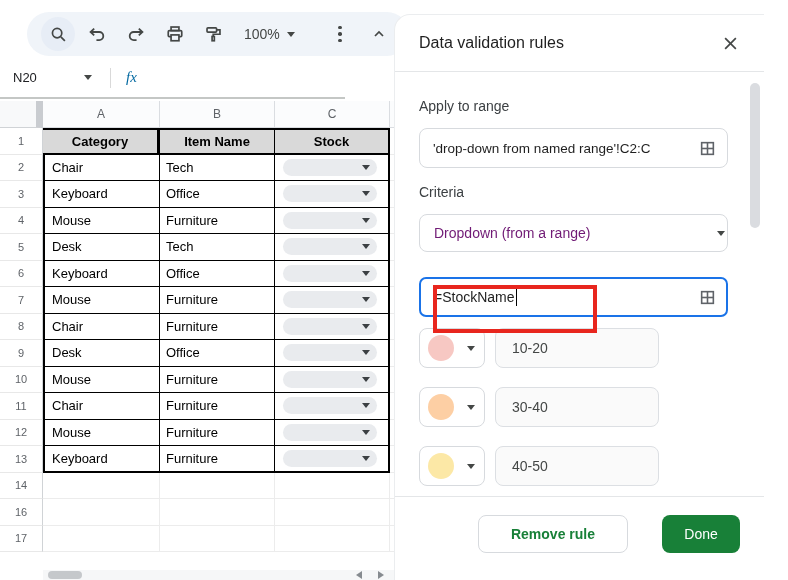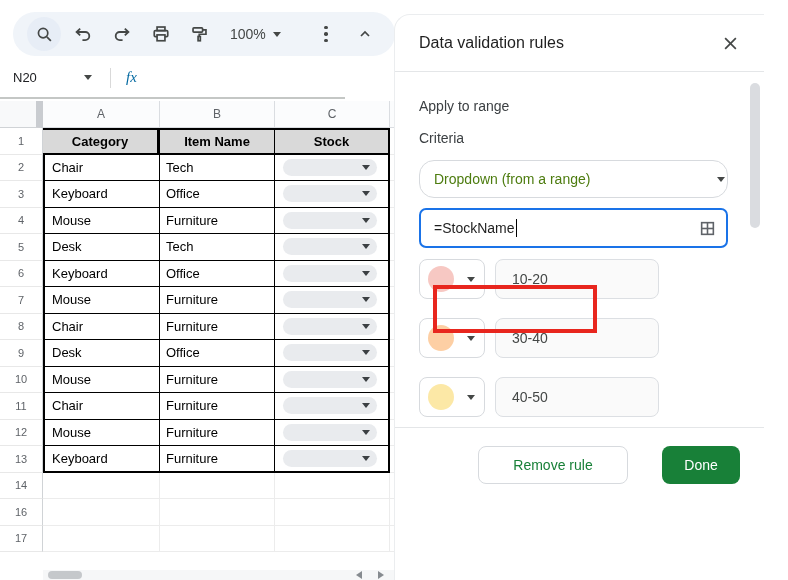--- a/index.html
+++ b/index.html
@@ -6,21 +6,21 @@
   html,body { width:788px; height:580px; }
   body {
     position: relative;
     font-family: "Liberation Sans", sans-serif;
     background: #ffffff;
     overflow: hidden;
     color: #202124;
   }
   
   .toolbar {
-    position: absolute; left: 13px; top: 12px; width: 382px; height: 44px;
+    position: absolute; left: 27px; top: 12px; width: 382px; height: 44px;
     background: #f0f4f9; border-radius: 22px;
     display: flex; align-items: center; padding: 0 12px 0 14px; gap: 5px;
   }
   .tb-btn { width: 34px; height: 34px; border-radius: 17px; display: flex; align-items: center; justify-content: center; color: #444746; flex: 0 0 auto; }
   .tb-btn.search { background: #e7edf6; }
   .tb-zoom { display: flex; align-items: center; gap: 7px; padding: 0 8px; height: 34px; border-radius: 8px; color: #444746; font-size: 14px; }
   .tb-divider { width: 1px; height: 24px; background: #c4c7c5; margin: 0 5px; }
   .dots { display: flex; flex-direction: column; gap: 3px; align-items: center; }
   .dots i { width: 3.5px; height: 3.5px; border-radius: 50%; background: #444746; }
   .tb-collapse { margin-left: auto; margin-right: 6px; }
@@ -78,36 +78,36 @@
   .panel-divider { height: 1px; background: #e4e6e8; }
   .panel-body { padding: 0 36px 0 24px; }
   .p-label { margin-top: 26px; font-size: 14px; font-weight: 500; color: #3c4043; }
   .p-label.crit { margin-top: 16px; }
   .text-input {
     margin-top: 14px; height: 40px; border: 1px solid #d7dade; border-radius: 8px;
     display: flex; align-items: center; padding: 0 11px 0 13px; font-size: 13.5px; color: #1f1f1f;
   }
   .ti-text { flex: 1 1 auto; white-space: nowrap; overflow: hidden; }
   .select-box {
-    margin-top: 14px; height: 38px; border: 1px solid #d7dade; border-radius: 15px;
-    display: flex; align-items: center; justify-content: space-between; padding: 0 2px 0 14px; font-size: 14px; color: #4d7c0f;
+    margin-top: 14px; height: 38px; border: 1px solid #d7dade; border-radius: 8px;
+    display: flex; align-items: center; justify-content: space-between; padding: 0 2px 0 14px; font-size: 14px; color: #701a75;
   }
   .formula-input {
-    margin-top: 10px; height: 40px; border: 2px solid #1a73e8; border-radius: 7px;
+    margin-top: 25px; height: 40px; border: 2px solid #1a73e8; border-radius: 7px;
     display: flex; align-items: center; padding: 0 10px 0 13px; font-size: 14px; color: #1f1f1f;
   }
   .caret-bar { width: 1.5px; height: 18px; background: #000; margin-left: 1px; }
   .fi-spacer { flex: 1 1 auto; }
   .color-row { display: flex; align-items: center; height: 40px; margin-top: 19px; }
   .color-row:first-child { margin-top: 11px; }
   .swatch-btn { width: 66px; height: 40px; border: 1px solid #d7dade; border-radius: 8px; display: flex; align-items: center; justify-content: space-between; padding: 0 9px 0 8px; }
   .circle { width: 26px; height: 26px; border-radius: 50%; }
   .value-field { margin-left: 10px; width: 164px; height: 40px; border: 1px solid #dcdfe3; background: #fafafa; border-radius: 8px; display: flex; align-items: center; padding-left: 16px; font-size: 14px; color: #444746; }
   .panel-footer { display: flex; align-items: center; justify-content: flex-end; gap: 34px; padding: 18px 24px 0 0; }
-  .btn-remove { width: 150px; height: 38px; border: 1px solid #d7dade; border-radius: 8px; background: #fff; color: #188038; font-size: 14px; font-weight: 400; display: flex; align-items: center; justify-content: center; }
+  .btn-remove { width: 150px; height: 38px; border: 1px solid #d7dade; border-radius: 8px; background: #fff; color: #188038; font-size: 14px; font-weight: 700; display: flex; align-items: center; justify-content: center; }
   .btn-done { width: 78px; height: 38px; border-radius: 8px; background: #188038; color: #fff; font-size: 14px; font-weight: 500; display: flex; align-items: center; justify-content: center; }
   .panel-scrollbar { position: absolute; right: 4px; top: 68px; width: 10px; height: 145px; background: #dadce0; border-radius: 5px; }
   
   .red-box { position: absolute; left: 433px; top: 285px; width: 164px; height: 48px; border: 4px solid #e8261e; z-index: 20; pointer-events: none; }
   svg { display: block; }
 </style>
 </head>
 <body>
 
 <div class="toolbar">
@@ -361,20 +361,30 @@
       <svg width="15" height="15" viewBox="0 0 14 14" stroke="#444746" stroke-width="1.6">
           <line x1="2" y1="2" x2="12" y2="12"></line>
           <line x1="12" y1="2" x2="2" y2="12"></line>
         </svg>
     </div>
   </div>
   <div class="panel-divider"></div>
 
   <div class="panel-body">
     <div class="p-label">Apply to range</div>
+    <div class="text-input">
+      <span class="ti-text">'drop-down from named range'!C2:C</span>
+      <span>
+        <svg width="17" height="17" viewBox="0 0 16 16" fill="none" stroke="#5f6368" stroke-width="1.5">
+            <rect x="2.5" y="2.5" width="11" height="11"></rect>
+            <line x1="8" y1="2.5" x2="8" y2="13.5"></line>
+            <line x1="2.5" y1="8" x2="13.5" y2="8"></line>
+          </svg>
+      </span>
+    </div>
 
     <div class="p-label crit">Criteria</div>
     <div class="select-box">
       <span>Dropdown (from a range)</span>
       <div class="tri-down"></div>
     </div>
 
     <div class="formula-input">
       <span>=StockName</span>
       <div class="caret-bar"></div>

